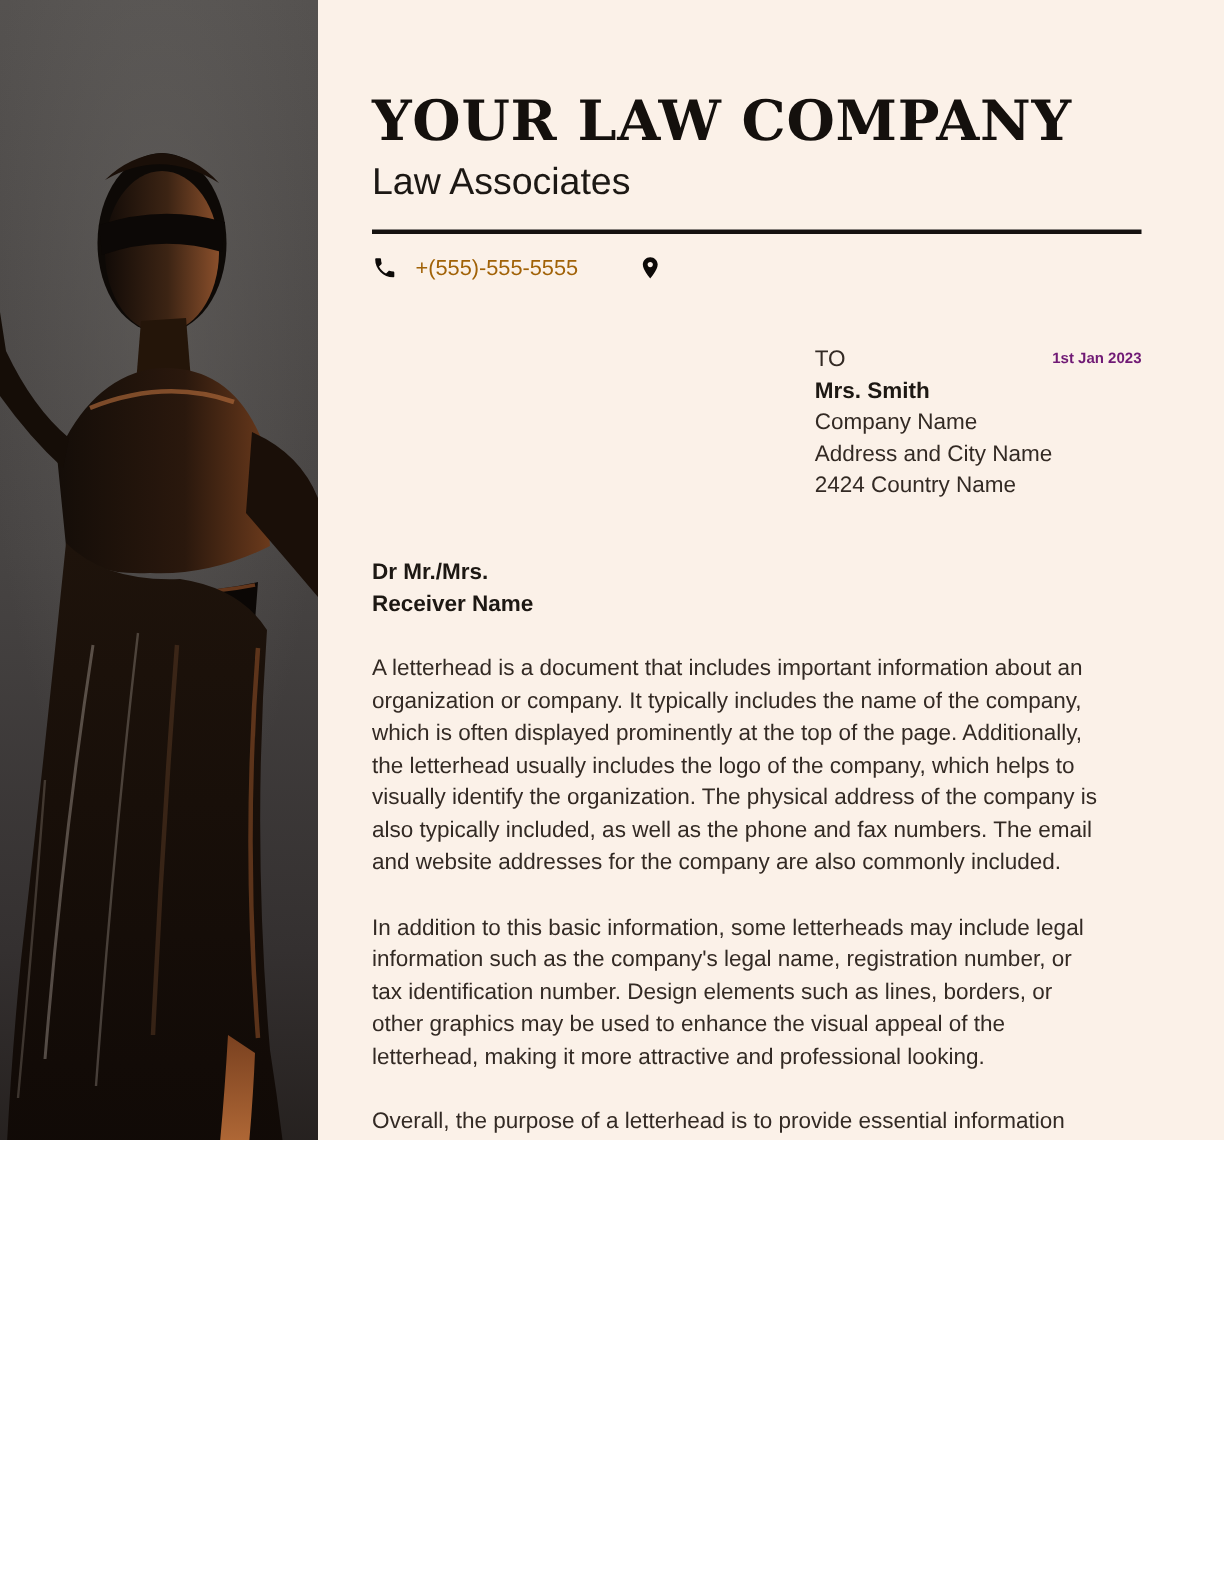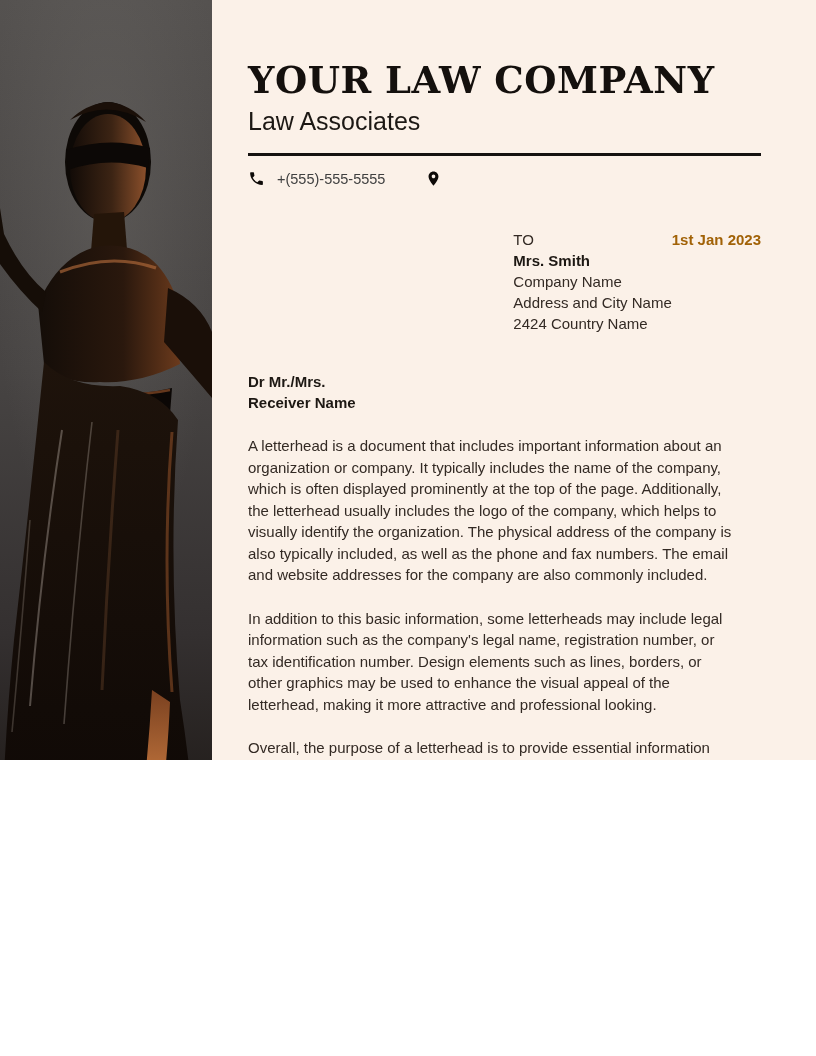--- a/index.html
+++ b/index.html
@@ -43,38 +43,38 @@
   .divider {
     height:3px;
     background:#151210;
     border:none;
     margin-top:15px;
   }
   .contact-row {
     margin-top:14px;
     display:flex;
     font-size:14.5px;
-    color:#404040;
+    color:#a16207;
   }
   .contact-item { display:flex; align-items:center; }
   .contact-item + .contact-item { margin-left:40px; }
   .contact-icon { width:17px; height:17px; margin-right:12px; flex:0 0 auto; }
   .contact-icon svg { display:block; width:17px; height:17px; fill:#0d0a08; }
   
   .to-row {
     margin-top:42px;
     display:flex;
     justify-content:flex-end;
     align-items:flex-start;
     font-size:15px;
     line-height:21px;
   }
   .addr-line { color:#332a24; }
   .bold { font-weight:700; color:#1d1813; }
-  .date { font-weight:700; color:#a16207; font-size:15px; line-height:21px; }
+  .date { font-weight:700; color:#701a75; font-size:10px; line-height:21px; }
   .salutation {
     margin-top:37px;
     font-size:15px;
     line-height:21px;
   }
   .para {
     margin-top:22px;
     font-size:15px;
     line-height:21.5px;
     white-space:pre-line;

